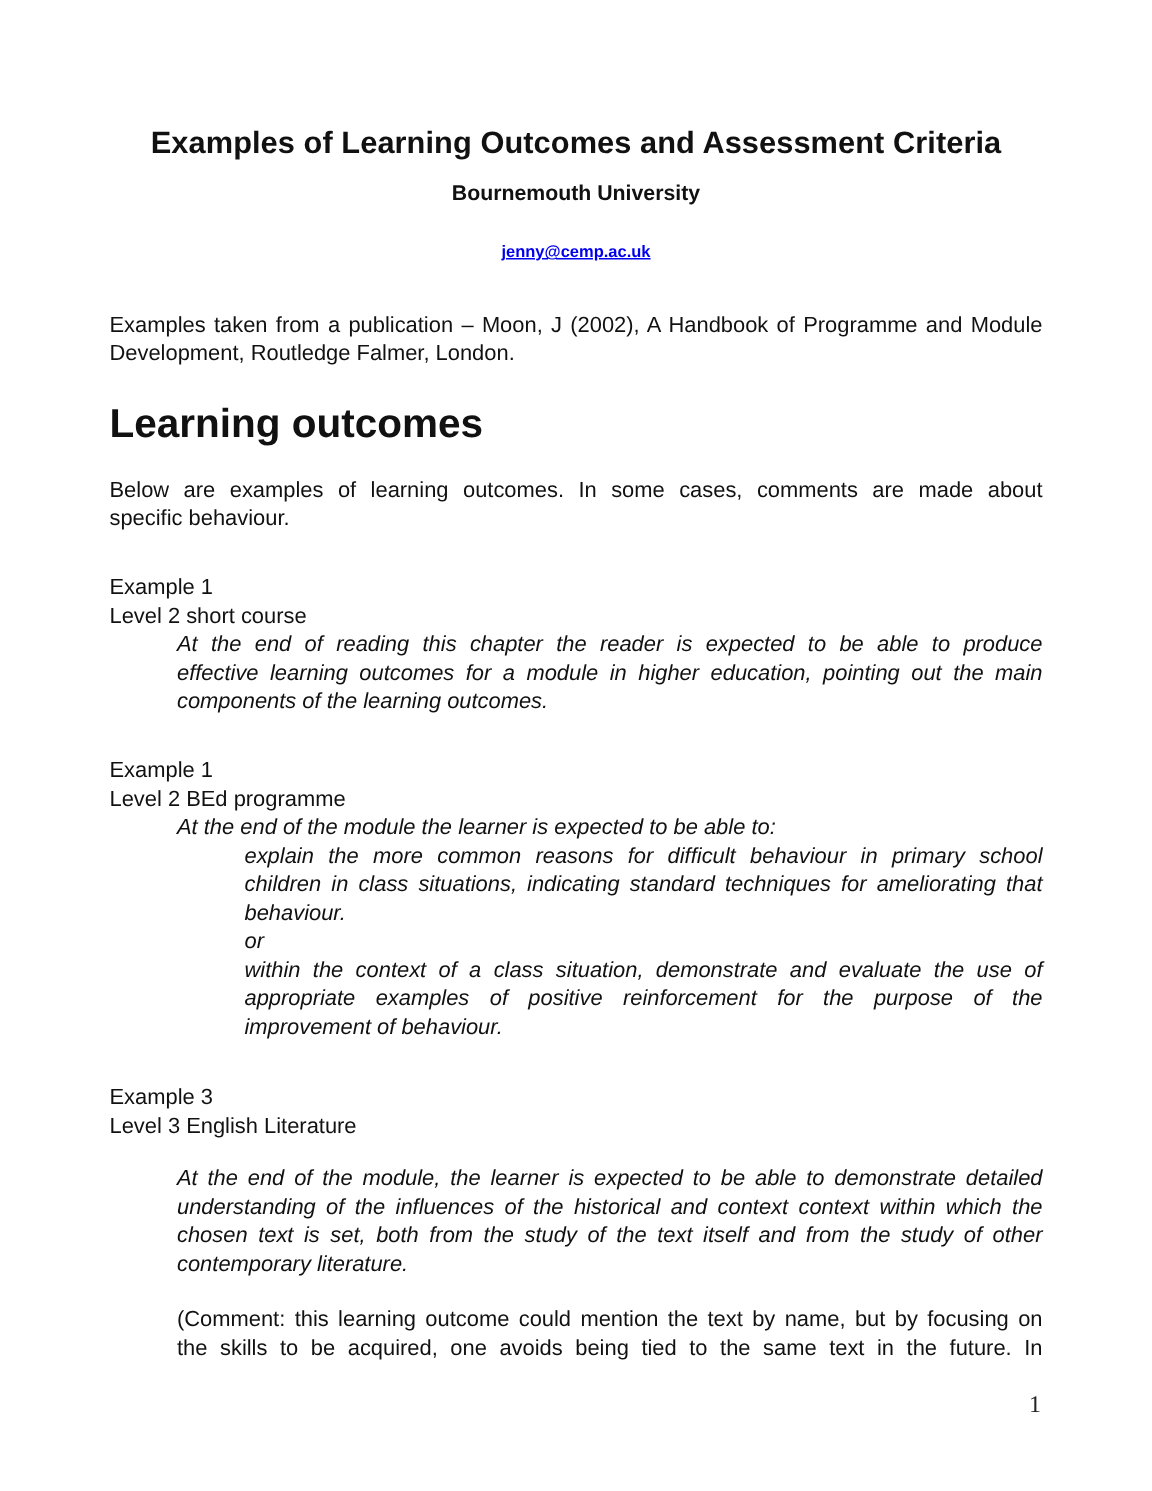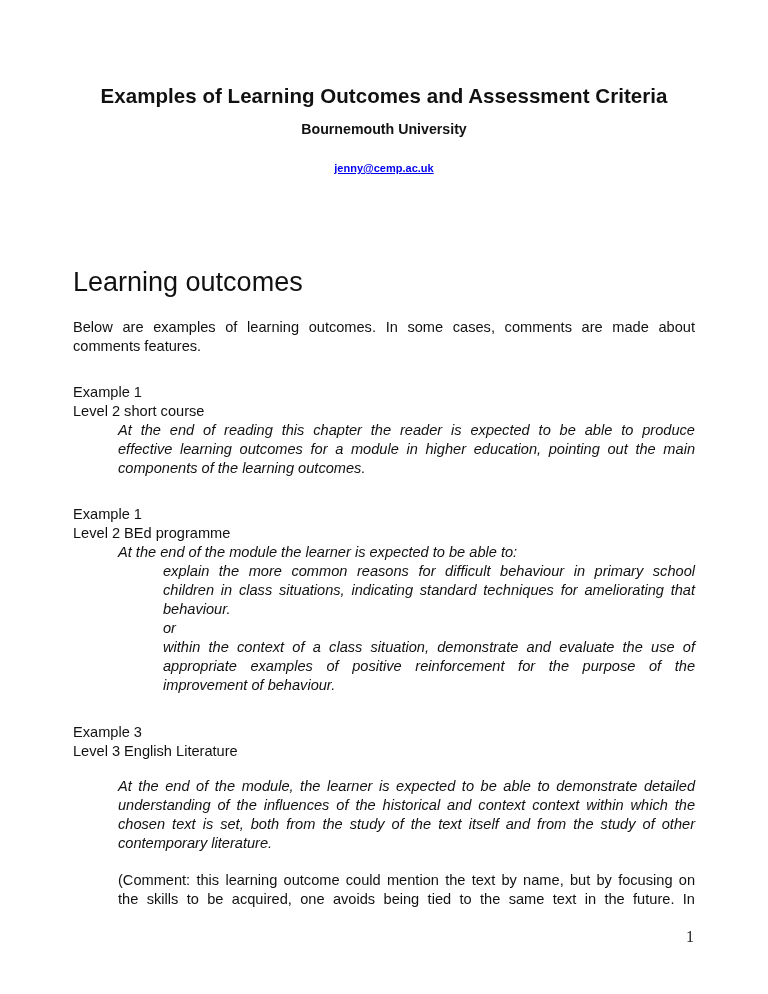--- a/index.html
+++ b/index.html
@@ -55,21 +55,21 @@
   .body-text {
     left: 73px;
     width: 622px;
     font-size: 14.6px;
     line-height: 19px;
     text-align: justify;
   }
   .heading {
     left: 73px;
     top: 266px;
-    font-weight: normal;
+    font-weight: bold;
     font-size: 27px;
     line-height: 32px;
   }
   .italic { font-style: italic; }
   .indent1 { left: 118px; width: 577px; }
   .indent2 { left: 163px; width: 532px; }
   .line { display: block; }
   .justify-all { text-align: justify; text-align-last: justify; }
   .page-number {
     left: 686px;
@@ -88,26 +88,30 @@
   <div class="abs title">Examples of Learning Outcomes and Assessment Criteria</div>
 
   <div class="abs author">
     <span class="line">Bournemouth University</span>
   </div>
 
   <div class="abs email-wrap">
     <a class="email">jenny@cemp.ac.uk</a>
   </div>
 
+  <div class="abs body-text" style="top:208px;">
+    <span class="line justify-all">Examples taken from a publication – Moon, J (2002), A Handbook of Programme and Module</span>
+    <span class="line">Development, Routledge Falmer, London.</span>
+  </div>
 
   <div class="abs heading">Learning outcomes</div>
 
   <div class="abs body-text" style="top:318px;">
     <span class="line justify-all">Below are examples of learning outcomes.  In some cases, comments are made about</span>
-    <span class="line">comments features.</span>
+    <span class="line">specific behaviour.</span>
   </div>
 
   <div class="abs body-text" style="top:383px;">
     <span class="line">Example 1</span>
     <span class="line">Level 2 short course</span>
   </div>
   <div class="abs body-text italic indent1" style="top:421px;">
     <span class="line justify-all">At the end of reading this chapter the reader is expected to be able to produce</span>
     <span class="line justify-all">effective learning outcomes for a module in higher education, pointing out the main</span>
     <span class="line">components of the learning outcomes.</span>

